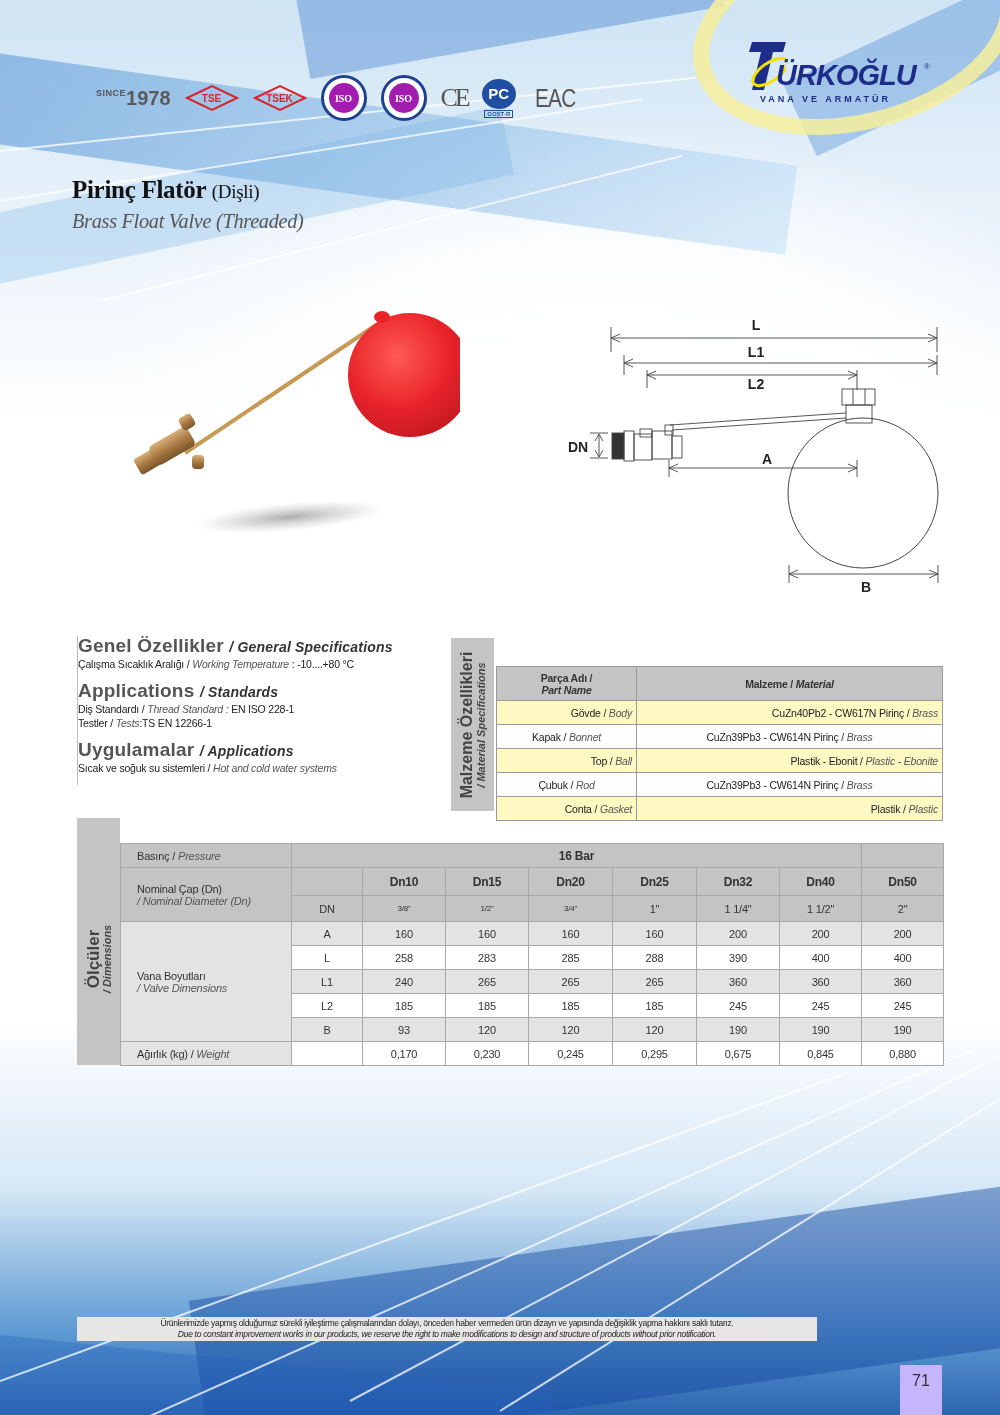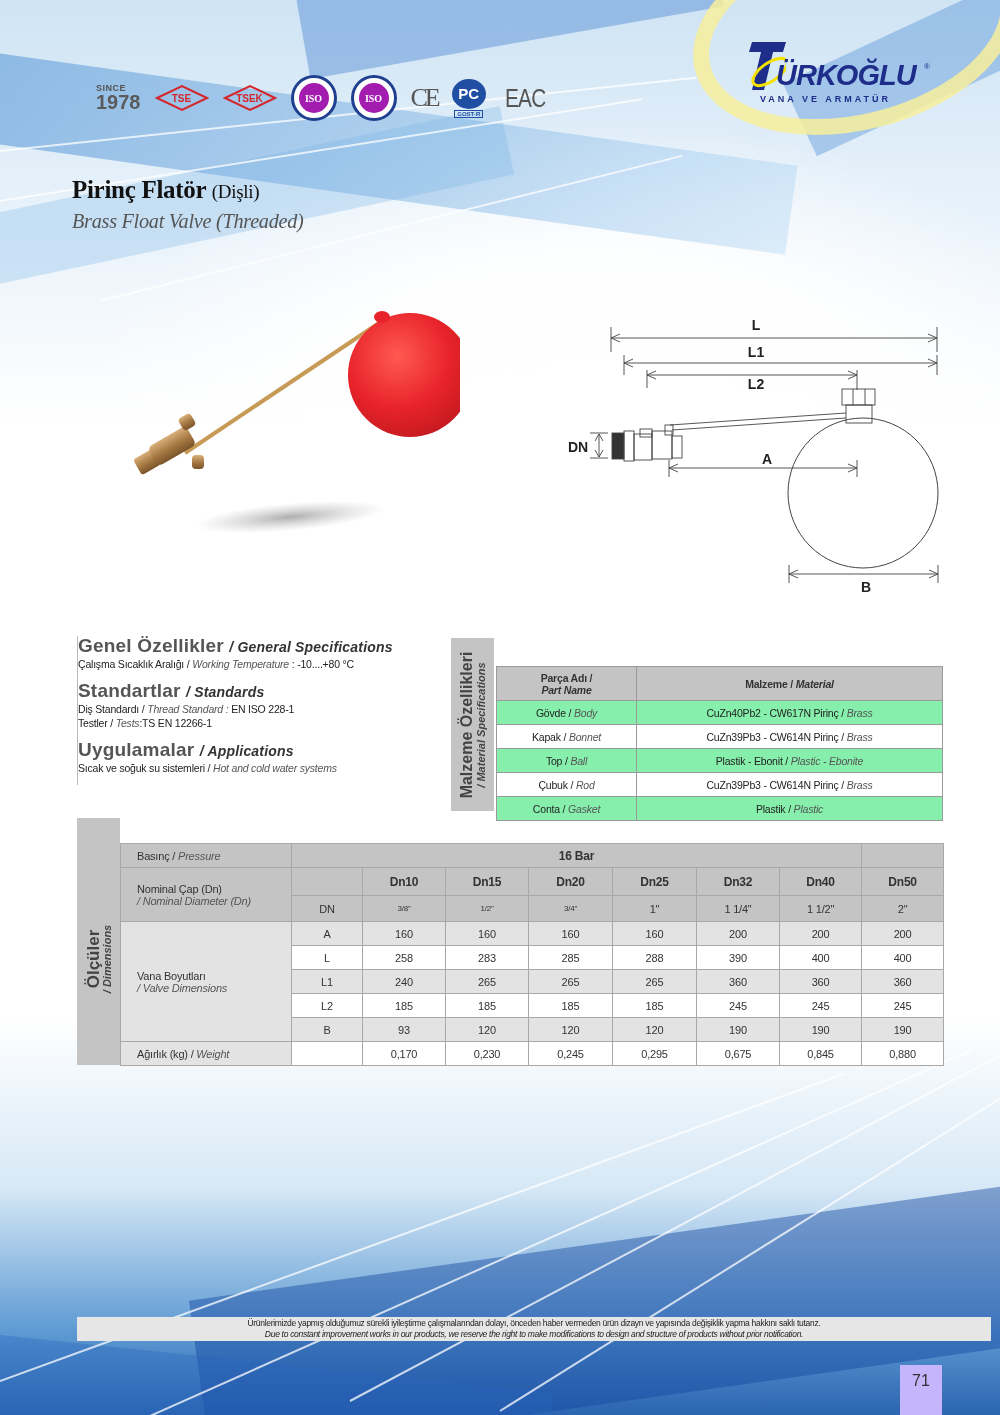--- a/index.html
+++ b/index.html
@@ -19,21 +19,21 @@
   .bg .streak { position: absolute; background: rgba(255,255,255,0.75); height: 2px; transform-origin: left center; }
   .bg .band { position: absolute; transform-origin: left center; }
   .bg .ellipse {
     position: absolute; left: 690px; top: -70px; width: 330px; height: 200px;
     border: 16px solid #f7ee9c; border-radius: 50%; transform: rotate(-14deg);
     opacity: 0.85;
   }
 
   
   .badges { position: absolute; left: 96px; top: 68px; height: 60px; display: flex; align-items: center; gap: 14px; z-index: 2; }
-  .since { display: flex; flex-direction: column; line-height: 1; color: #555; }
+  .since { display: flex; flex-direction: row; line-height: 1; color: #555; }
   .since .s1 { font-size: 9px; font-weight: bold; letter-spacing: 0.5px; }
   .since .s2 { font-size: 20px; font-weight: bold; color: #5a5a5a; margin-top: -1px; }
   .tse { width: 54px; height: 28px; position: relative; display: flex; align-items: center; justify-content: center; }
   .tse svg { position: absolute; inset: 0; }
   .tse span { position: relative; font-size: 10px; font-weight: bold; color: #d4262c; }
   .iso { width: 46px; height: 46px; border-radius: 50%; border: 3px solid #1f3f8f; background: #fff; display: flex; align-items: center; justify-content: center; }
   .iso .inner { width: 30px; height: 30px; border-radius: 50%; background: #a21caf; color: #fff; font-family: "Liberation Serif", serif; font-weight: bold; font-size: 10px; display: flex; align-items: center; justify-content: center; }
   .ce { font-size: 26px; font-family: "Liberation Serif", serif; color: #555; letter-spacing: -3px; }
   .pct { display: flex; flex-direction: column; align-items: center; }
   .pct .pc { width: 34px; height: 30px; border-radius: 50%; background: #1f4ea3; color: #fff; font-size: 15px; font-weight: bold; display: flex; align-items: center; justify-content: center; }
@@ -71,42 +71,42 @@
   .mat { position: absolute; left: 451px; top: 638px; z-index: 2; }
   .mat .side { position: absolute; left: 0; top: 0; width: 43px; height: 173px; background: #c4c4c4; }
   .mat .side .vt { position: absolute; left: 50%; top: 50%; transform: translate(-50%,-50%) rotate(-90deg); white-space: nowrap; text-align: center; line-height: 1; }
   .mat .side .vt .a { font-size: 16px; font-weight: bold; color: #444; display: block; }
   .mat .side .vt .b { font-size: 11px; font-style: italic; font-weight: bold; color: #444; display: block; margin-top: 1px; }
   table { border-collapse: collapse; }
   .mat table { position: absolute; left: 45px; top: 20px; width: 447px; font-size: 10.5px; margin-top: 8px; }
   .mat td, .mat th { border: 1px solid #9a9a9a; text-align: center; height: 24px; padding: 0 4px; letter-spacing: -0.2px; }
   .mat th { background: #c4c4c4; height: 34px; font-weight: bold; color: #333; }
   .mat th i { font-weight: bold; }
-  .mat tr.alt td { background: #86efac; }
+  .mat tr.alt td { background: #fef9c3; text-align: right; }
   .mat tr.wh td { background: #ffffff; }
   .mat td i { color: #555; }
 
   
   .dim { position: absolute; left: 77px; top: 818px; z-index: 2; }
   .dim .side { position: absolute; left: 0; top: 0; width: 43px; height: 247px; background: #c4c4c4; }
   .dim .side .vt { position: absolute; left: 50%; top: 57%; transform: translate(-50%,-50%) rotate(-90deg); white-space: nowrap; text-align: center; line-height: 1; }
   .dim .side .vt .a { font-size: 17px; font-weight: bold; color: #444; display: block; }
   .dim .side .vt .b { font-size: 11px; font-style: italic; font-weight: bold; color: #444; display: block; }
   .dim table { position: absolute; left: 43px; top: 25px; width: 823px; font-size: 11px; table-layout: fixed; }
   .dim td { border: 1px solid #a8a8a8; text-align: center; height: 24px; color: #333; letter-spacing: -0.2px; }
   .dim td.lbl { text-align: left; padding-left: 16px; }
   .dim td.lbl i { color: #555; }
   .dim .g { background: #c4c4c4; }
   .dim .lg { background: #e3e3e3; }
   .dim .w { background: #ffffff; }
   .dim .b { font-weight: bold; font-size: 12px; }
   .dim .frac { font-size: 8px; }
 
   
-  .notice { position: absolute; left: 77px; top: 1317px; width: 914px; height: 24px; background: #e6e6e6; z-index: 2; text-align: center; font-size: 8.5px; line-height: 11px; padding-top: 1px; color: #222; letter-spacing: -0.3px; }
+  .notice { position: absolute; left: 77px; top: 1317px; width: 740px; height: 24px; background: #e6e6e6; z-index: 2; text-align: center; font-size: 8.5px; line-height: 11px; padding-top: 1px; color: #222; letter-spacing: -0.3px; }
   .notice .en { font-style: italic; }
   .pagenum { position: absolute; left: 900px; top: 1365px; width: 42px; height: 50px; background: #c4b5fd; z-index: 2; text-align: center; font-size: 16px; padding-top: 7px; color: #333; }
 </style>
 </head>
 <body>
 
 <div class="bg">
   <div class="band" style="left:-100px;top:40px;width:900px;height:90px;background:linear-gradient(90deg,rgba(70,140,210,0.55),rgba(150,200,240,0.3));transform:rotate(8deg);"></div>
   <div class="band" style="left:300px;top:-40px;width:420px;height:120px;background:rgba(40,110,200,0.35);transform:rotate(-10deg);"></div>
   <div class="band" style="left:800px;top:80px;width:260px;height:80px;background:rgba(60,130,210,0.35);transform:rotate(-25deg);"></div>
@@ -277,21 +277,21 @@
       <i>/ General Specifications</i>
     </div>
     <div class="line">
       <span>Çalışma Sıcaklık Aralığı /</span>
       <i>Working Temperature</i>
       <span>: -10....+80 °C</span>
     </div>
   </div>
   <div class="block">
     <div class="h">
-      <span>Standartlar</span>
+      <span>Applications</span>
       <i>/ Standards</i>
     </div>
     <div class="line">
       <span>Diş Standardı /</span>
       <i>Thread Standard :</i>
       <span>EN ISO 228-1</span>
     </div>
     <div class="line">
       <span>Testler /</span>
       <i>Tests</i><span>:TS EN 12266-1</span>

